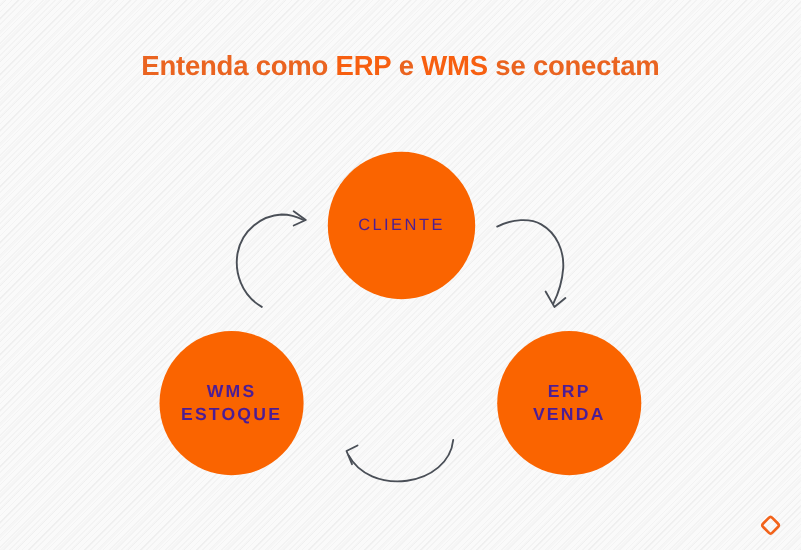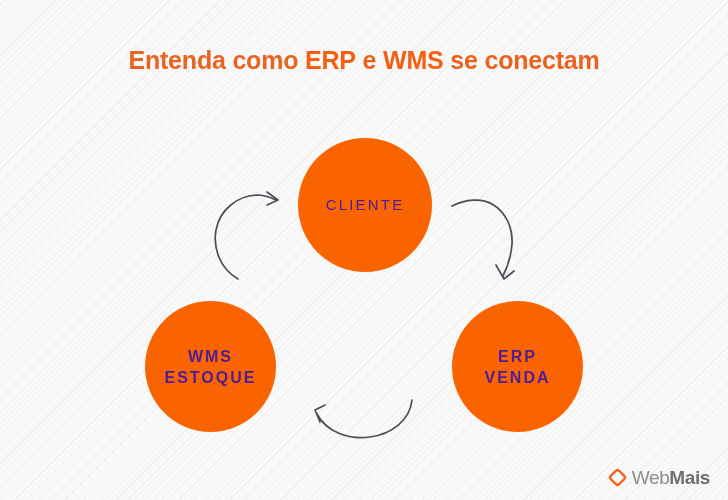--- a/index.html
+++ b/index.html
@@ -192,16 +192,15 @@
 
   <div id="logo">
     <svg class="logo-mark" viewBox="0 0 24 24">
       <path d="M12 2.4 C13 2.4 13.6 3.1 14.6 4.1 L19.9 9.4
                C20.9 10.4 21.6 11 21.6 12 C21.6 13 20.9 13.6 19.9 14.6
                L14.6 19.9 C13.6 20.9 13 21.6 12 21.6
                C11 21.6 10.4 20.9 9.4 19.9 L4.1 14.6
                C3.1 13.6 2.4 13 2.4 12 C2.4 11 3.1 10.4 4.1 9.4
                L9.4 4.1 C10.4 3.1 11 2.4 12 2.4 Z" fill="none" stroke="#f2631b" stroke-width="3.1" stroke-linejoin="round"></path>
     </svg>
-    <span class="logo-text"><span>Web</span><span class="logo-text-bold">Mais</span></span>
   </div>
 
 </div>
 
 </body></html>

